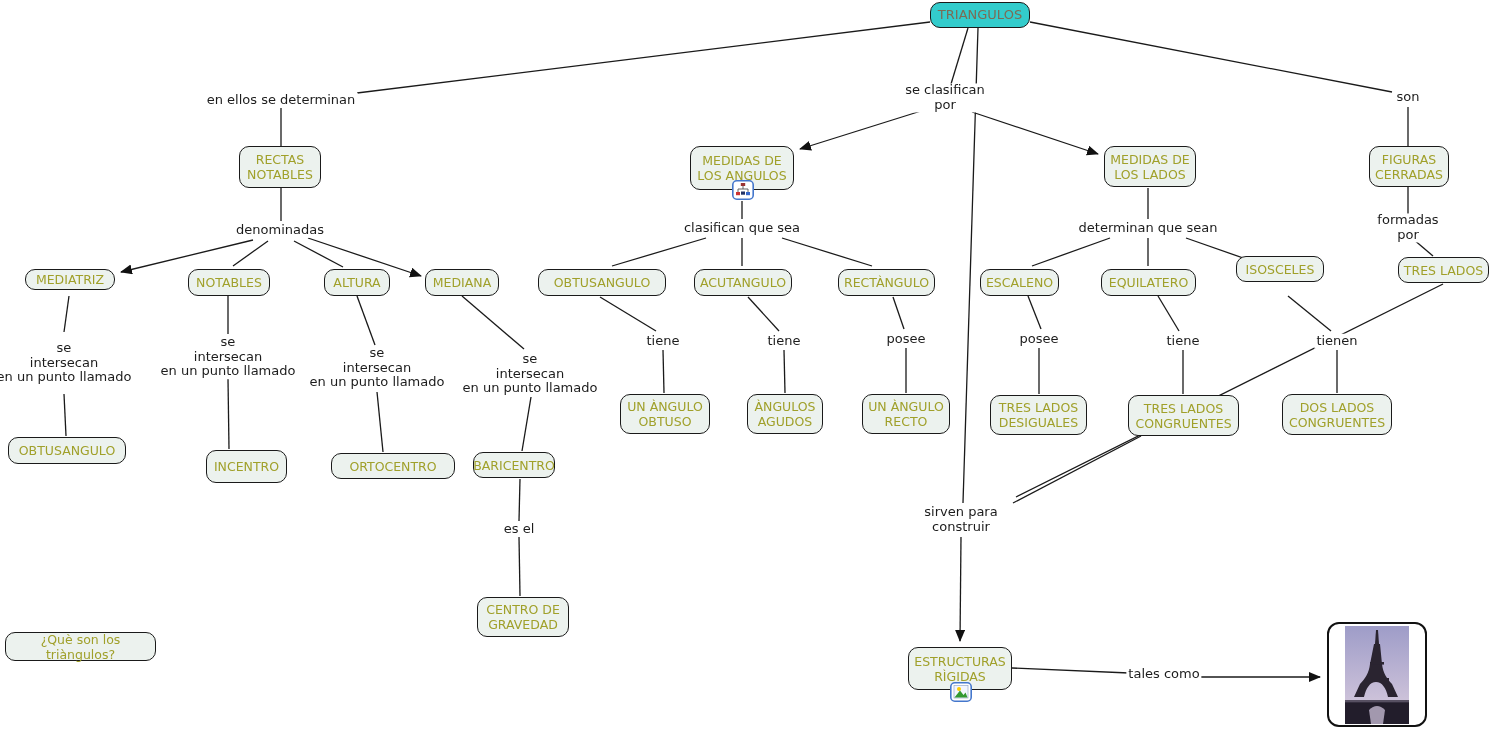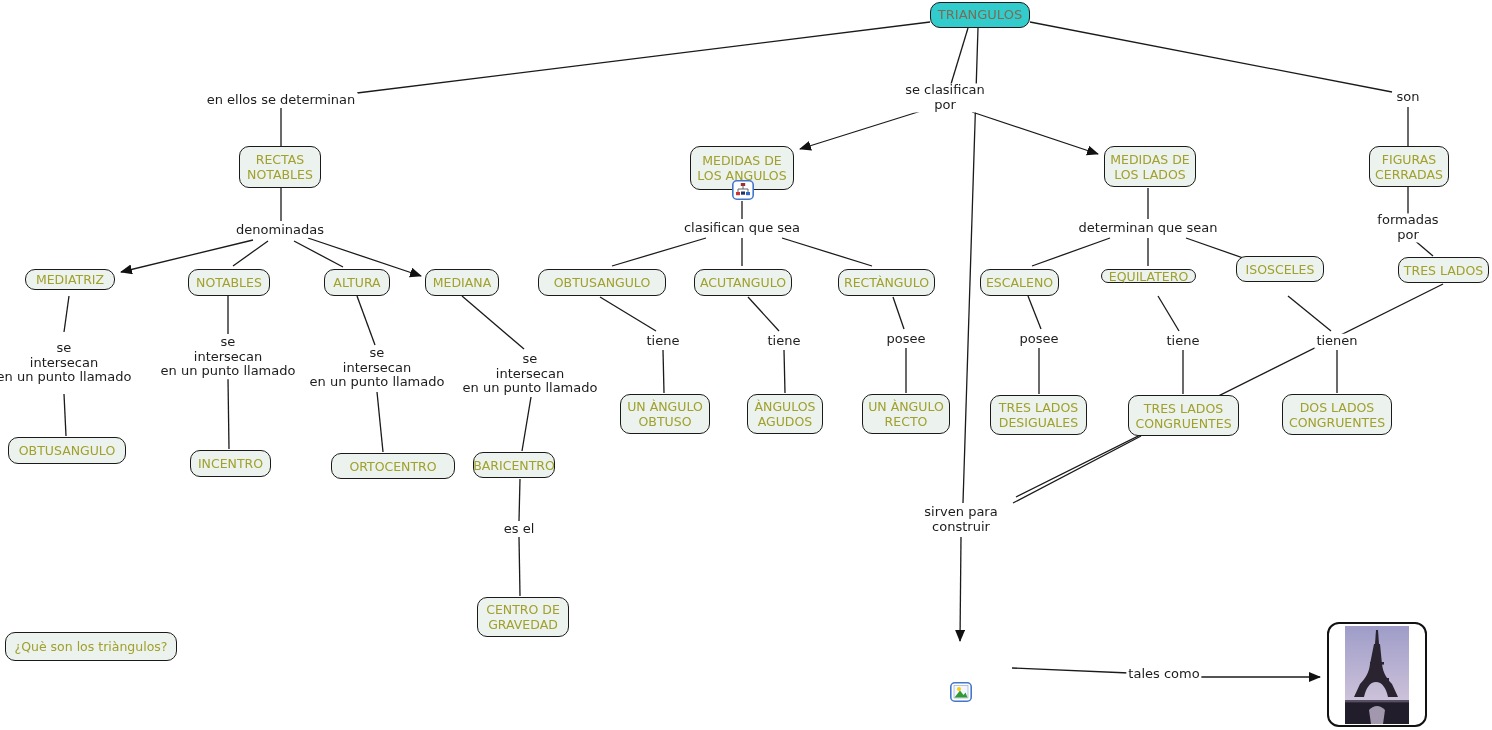--- a/index.html
+++ b/index.html
@@ -121,51 +121,53 @@
   <div class="lbl" style="left:1164px;top:674px">tales como</div>
 
   <div class="node root" style="left:930px;top:2px;width:100px;height:26px">TRIANGULOS</div>
   <div class="node" style="left:239px;top:146px;width:82px;height:42px">RECTAS
 NOTABLES</div>
   <div class="node" style="left:25px;top:269px;width:90px;height:21px">MEDIATRIZ</div>
   <div class="node" style="left:188px;top:269px;width:82px;height:27px">NOTABLES</div>
   <div class="node" style="left:324px;top:269px;width:66px;height:27px">ALTURA</div>
   <div class="node" style="left:425px;top:269px;width:74px;height:27px">MEDIANA</div>
   <div class="node" style="left:8px;top:437px;width:118px;height:27px">OBTUSANGULO</div>
-  <div class="node" style="left:190px;top:450px;width:81px;height:27px">INCENTRO</div>
+  <div class="node" style="left:206px;top:450px;width:81px;height:33px">INCENTRO</div>
   <div class="node" style="left:331px;top:453px;width:124px;height:26px">ORTOCENTRO</div>
   <div class="node" style="left:473px;top:452px;width:82px;height:26px">BARICENTRO</div>
   <div class="node" style="left:477px;top:597px;width:92px;height:40px">CENTRO DE
 GRAVEDAD</div>
   <div class="node" style="left:690px;top:146px;width:104px;height:44px">MEDIDAS DE
 LOS ANGULOS</div>
   <div class="node" style="left:538px;top:269px;width:128px;height:27px">OBTUSANGULO</div>
   <div class="node" style="left:694px;top:269px;width:98px;height:27px">ACUTANGULO</div>
   <div class="node" style="left:838px;top:269px;width:97px;height:27px">RECTÀNGULO</div>
   <div class="node" style="left:620px;top:394px;width:90px;height:40px">UN ÀNGULO
 OBTUSO</div>
   <div class="node" style="left:747px;top:394px;width:76px;height:40px">ÀNGULOS
 AGUDOS</div>
   <div class="node" style="left:862px;top:394px;width:88px;height:40px">UN ÀNGULO
 RECTO</div>
   <div class="node" style="left:1104px;top:146px;width:92px;height:41px">MEDIDAS DE
 LOS LADOS</div>
   <div class="node" style="left:980px;top:269px;width:79px;height:27px">ESCALENO</div>
-  <div class="node" style="left:1101px;top:269px;width:95px;height:14px">EQUILATERO</div>
+  <div class="node" style="left:1101px;top:269px;width:95px;height:27px">EQUILATERO</div>
   <div class="node" style="left:1236px;top:256px;width:88px;height:26px">ISOSCELES</div>
   <div class="node" style="left:990px;top:395px;width:97px;height:40px">TRES LADOS
 DESIGUALES</div>
   <div class="node" style="left:1128px;top:395px;width:111px;height:41px">TRES LADOS
 CONGRUENTES</div>
   <div class="node" style="left:1282px;top:394px;width:110px;height:41px">DOS LADOS
 CONGRUENTES</div>
   <div class="node" style="left:1369px;top:146px;width:80px;height:41px">FIGURAS
 CERRADAS</div>
   <div class="node" style="left:1398px;top:257px;width:91px;height:26px">TRES LADOS</div>
-  <div class="node" style="left:5px;top:632px;width:172px;height:29px">¿Què son los triàngulos?</div>
+  <div class="node" style="left:908px;top:647px;width:104px;height:43px">ESTRUCTURAS
+RÌGIDAS</div>
+  <div class="node" style="left:5px;top:632px;width:151px;height:29px">¿Què son los triàngulos?</div>
 
   <svg class="mini-icon" style="left:732px;top:180px" viewBox="0 0 22 20">
     <rect x="0.8" y="0.8" width="20.4" height="18.4" rx="4" fill="#ffffff" stroke="#4477cc" stroke-width="1.6"></rect>
     <g stroke="#555" stroke-width="0.9">
       <line x1="11" y1="5" x2="11" y2="9"></line>
       <line x1="6" y1="9" x2="16" y2="9"></line>
       <line x1="6" y1="9" x2="6" y2="12"></line>
       <line x1="16" y1="9" x2="16" y2="12"></line>
     </g>
     <rect x="8.8" y="3" width="4.4" height="3" fill="#993333"></rect>

